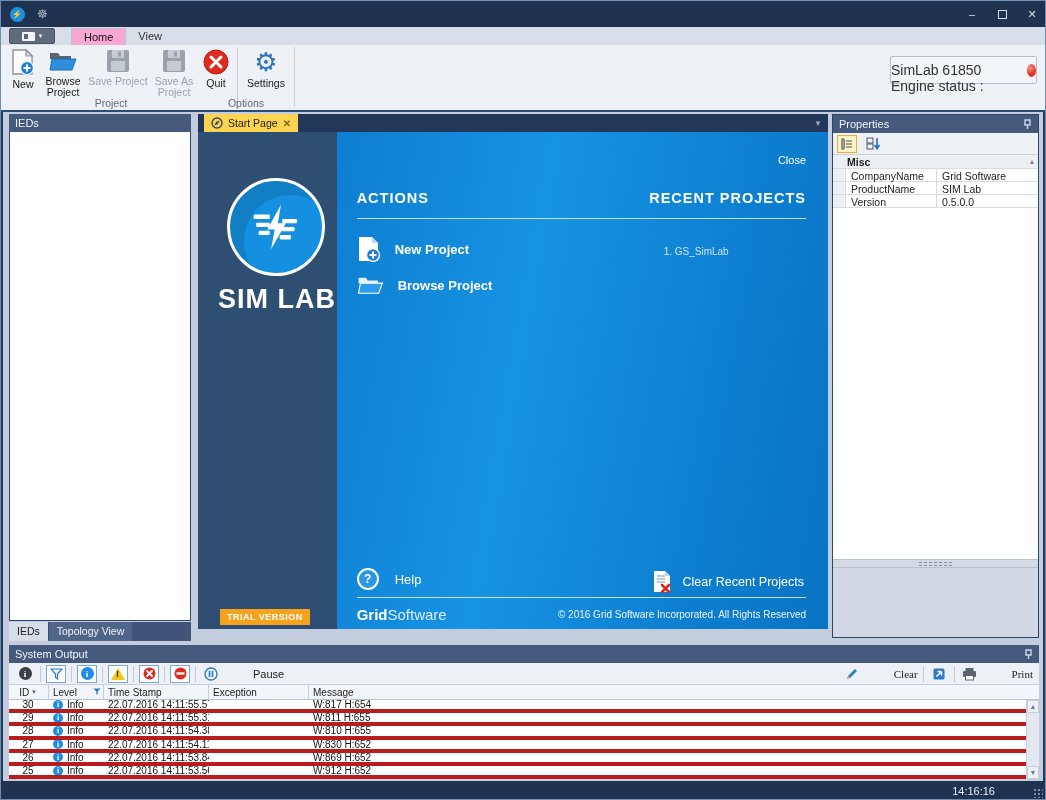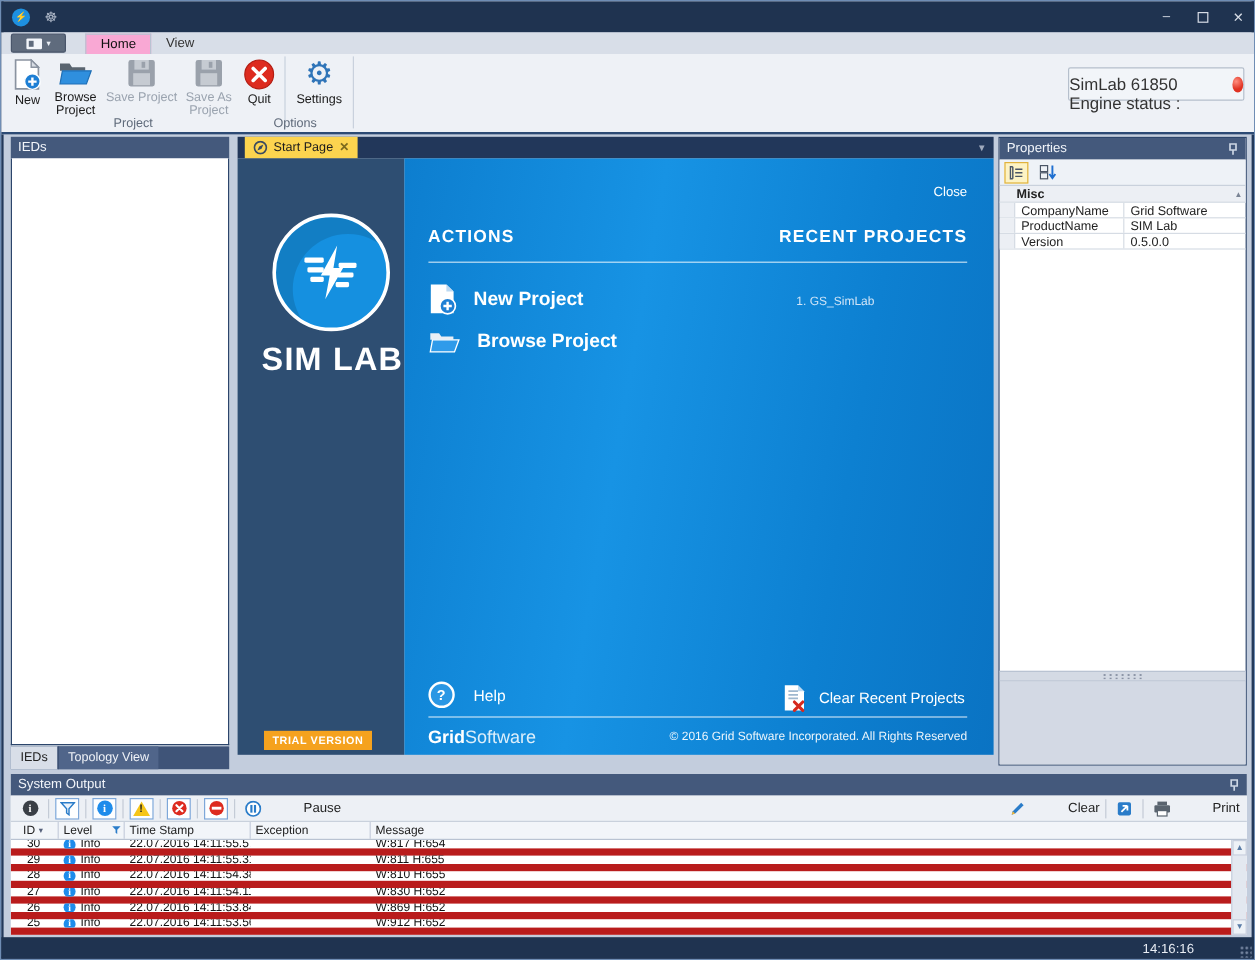--- a/index.html
+++ b/index.html
@@ -74,21 +74,21 @@
                  box-shadow: 14px 14px 0 rgba(0,0,0,0.12) inset; display:flex; align-items:center; justify-content:center; }
   .logo-text { position:absolute; left:0; top:152px; width:158px; text-align:center; color:#fff;
                font-size:27px; font-weight:bold; letter-spacing:1px; }
   .trial-badge { position:absolute; left:22px; top:477px; background:#f5a21e; color:#fff;
                  font-size:9px; font-weight:bold; padding:3px 7px; letter-spacing:0.5px; }
   .sp-close { position:absolute; right:22px; top:22px; color:#fff; font-size:11px; }
   .sp-headings { position:absolute; left:20px; right:22px; top:58px; display:flex; justify-content:space-between; }
   .sp-h { color:#fff; font-size:14.5px; font-weight:bold; letter-spacing:1px; }
   .sp-hr { position:absolute; left:20px; right:22px; top:86px; height:1px; background:rgba(255,255,255,0.75); }
   .sp-action { position:absolute; left:20px; display:flex; align-items:center; gap:14px; cursor:default; }
-  .sp-action .albl { color:#fff; font-size:16px; font-weight:bold; }
+  .sp-action .albl { color:#fff; font-size:13px; font-weight:bold; }
   .sp-recent { position:absolute; left:327px; top:114px; color:#cfe4f7; font-size:10px; }
   .sp-help { position:absolute; left:20px; top:436px; display:flex; align-items:center; gap:16px; }
   .sp-help .hlbl { color:#fff; font-size:13px; }
   .help-circle { width:22px; height:22px; border-radius:50%; background:#2a97e4; border:2px solid #fff;
                  display:flex; align-items:center; justify-content:center; color:#fff; font-size:12px; font-weight:bold; }
   .sp-clear { position:absolute; right:24px; top:438px; display:flex; align-items:center; gap:10px; }
   .sp-clear .clbl { color:#fff; font-size:12.5px; font-weight:normal; }
   .sp-hr2 { position:absolute; left:20px; right:22px; top:465px; height:1px; background:rgba(255,255,255,0.75); }
   .sp-brandrow { position:absolute; left:20px; right:22px; top:474px; display:flex; justify-content:space-between; align-items:center; }
   .brand { font-size:15px; color:#fff; }
@@ -122,29 +122,29 @@
   
   .sysout { position:absolute; left:8px; top:644px; width:1030px; height:134px; background:#fff; }
   .so-toolbar { height:22px; background:#edf0f5; border-bottom:1px solid #c9d1dc;
                 display:flex; align-items:center; padding:0 6px; }
   .so-sep { width:1px; height:16px; background:#c4cbd6; margin:0 5px; }
   .so-btn { width:20px; height:18px; display:flex; align-items:center; justify-content:center; }
   .so-btn.toggled { background:#fdfeff; border:1px solid #7da7d9; }
   .icon-circle { width:13px; height:13px; border-radius:50%; display:flex; align-items:center; justify-content:center;
                  color:#fff; font-size:9px; font-weight:bold; font-family:"Liberation Serif", serif; }
   .so-label { font-size:11px; color:#222; margin-left:4px;padding-left:28px; }
-  .so-right { margin-left:auto; display:flex; align-items:center; }
+  .so-right { margin-left:auto; display:flex; align-items:center;font-family:Liberation Serif, serif; }
   .warn-tri { width:0; height:0; border-left:7px solid transparent; border-right:7px solid transparent;
               border-bottom:12px solid #f5c518; position:relative; }
   .warn-tri:after { content:"!"; position:absolute; left:-2px; top:1px; font-size:9px; font-weight:bold; color:#222; }
   .so-thead { height:15px; background:#f2f5f9; border-bottom:1px solid #b9c3d2; display:flex;
               font-size:10px; color:#222; }
   .th { border-right:1px solid #c6cedd; display:flex; align-items:center; padding-left:4px; gap:3px; }
   .so-rows { position:relative; height:96px; overflow:hidden; }
-  .so-row { display:flex; height:13.2px; font-size:10px; color:#111; border-bottom:6px solid #b91c1c; }
+  .so-row { display:flex; height:13.2px; font-size:10px; color:#111; border-bottom:4px solid #b91c1c; }
   .td { display:flex; align-items:center; padding-left:4px; overflow:hidden; white-space:nowrap; }
   .c-id { width:40px; justify-content:center; padding-right:6px; }
   .c-level { width:55px; gap:4px; }
   .c-time { width:105px; }
   .c-exc { width:100px; }
   .c-msg { flex:1; }
   .mini-info { width:10px; height:10px; border-radius:50%; background:#1e8ceb; color:#fff; font-size:8px;
                font-weight:bold; display:flex; align-items:center; justify-content:center; flex:0 0 auto;
                font-family:"Liberation Serif", serif; }
   .vscroll { position:absolute; right:0px; top:55px; width:13px; height:79px; background:#e3e8f0;

